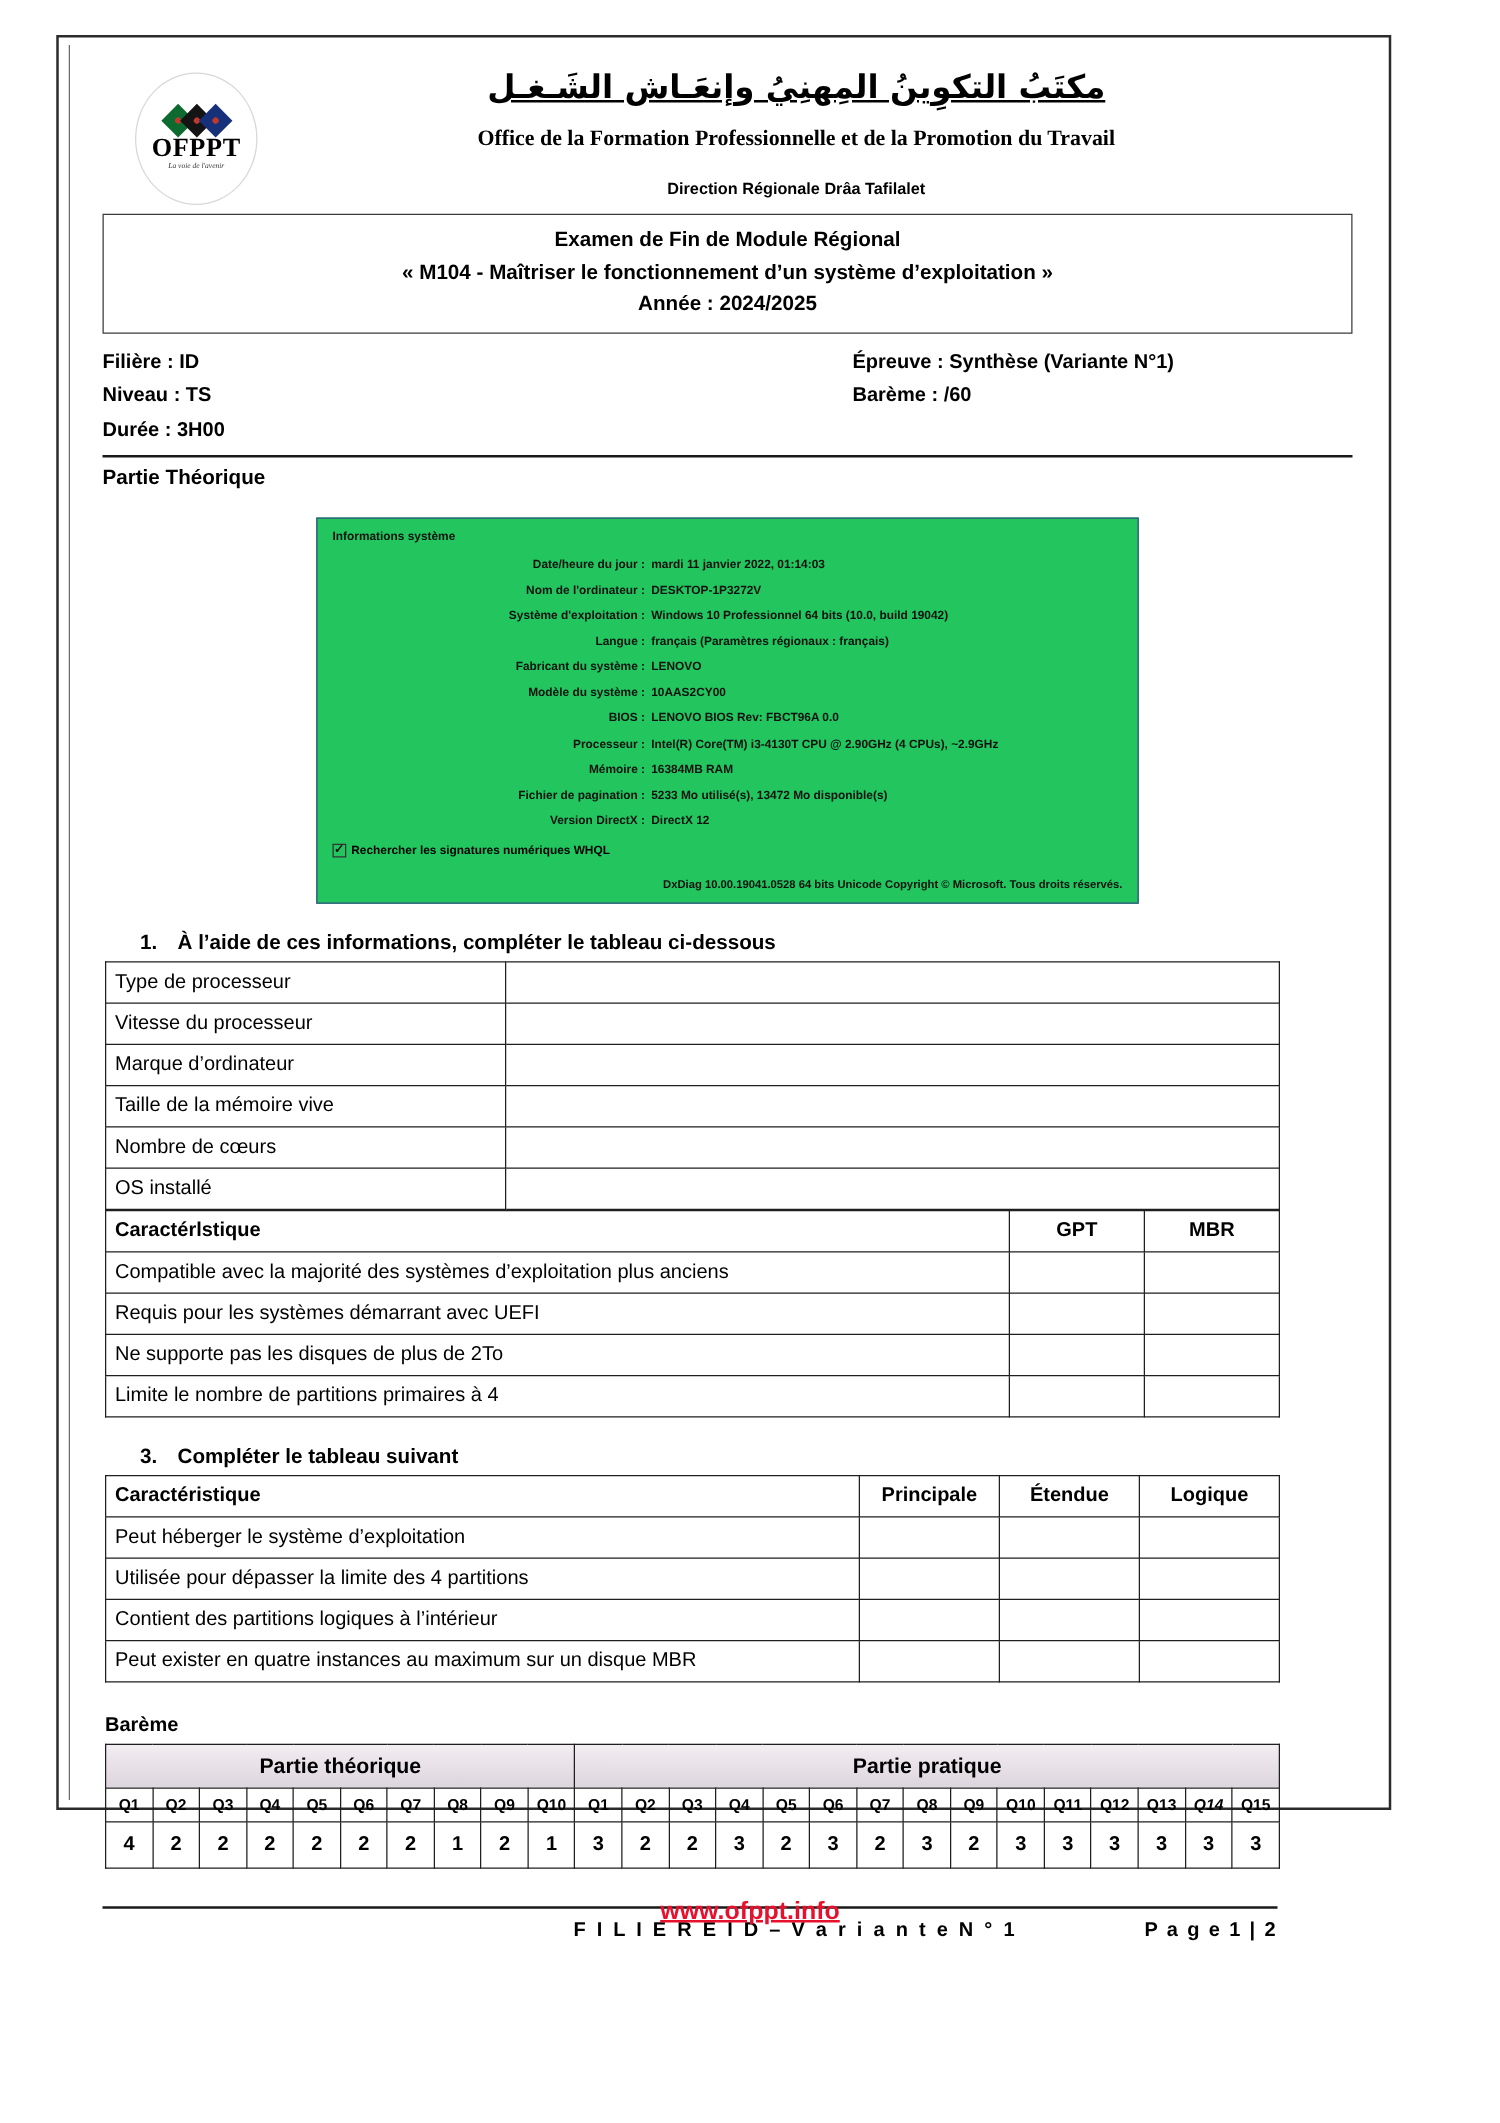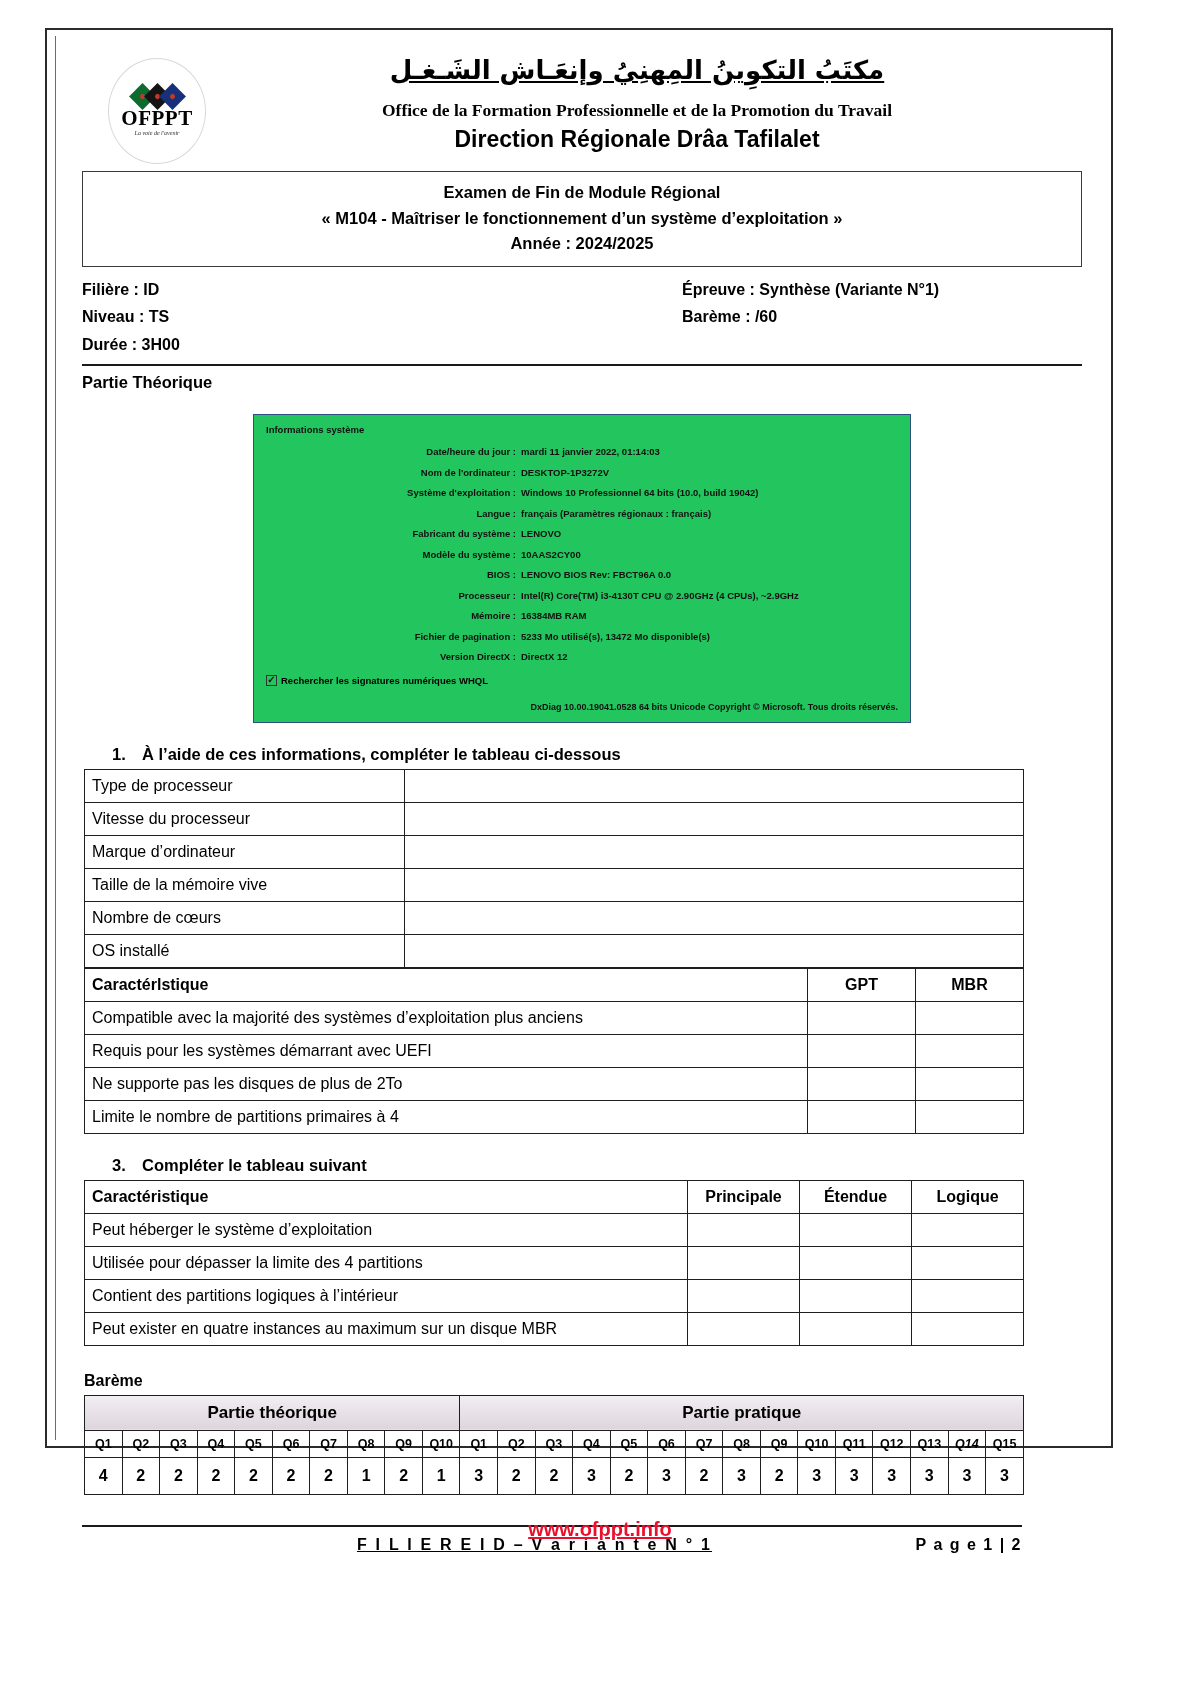--- a/index.html
+++ b/index.html
@@ -41,21 +41,21 @@
   .dia.k{background:#141414;}
   .dia.b{background:#16317a;}
   .logo-name{font-family:"Liberation Serif",serif;font-weight:bold;font-size:21px;letter-spacing:.5px;line-height:1;}
   .logo-tag{font-family:"Liberation Serif",serif;font-size:6px;font-style:italic;color:#333;margin-top:1px;}
   .head-text{flex:1;text-align:center;padding-right:40px;}
   .ar{
     font-family:"DejaVu Sans",sans-serif;direction:rtl;
     font-size:26px;font-weight:bold;line-height:1.25;margin-bottom:13px;text-decoration:underline;
   }
   .org{font-family:"Liberation Serif",serif;font-weight:bold;font-size:17.5px;line-height:1.2;}
-  .dir{font-weight:bold;font-size:23px;margin-top:5px;line-height:1.2;}
+  .dir{font-weight:bold;font-size:13px;margin-top:22px;line-height:1.2;}
 
   
   .title-box{
     margin-top:7px;border:1.5px solid #3a3a3a;
     padding:8px 6px 9px;text-align:center;
   }
   .title-box div{font-weight:bold;font-size:16.5px;line-height:1.55;}
 
   
   .info{margin-top:9px;font-weight:bold;font-size:16px;}
@@ -114,21 +114,21 @@
   table.bar td.qh{font-size:12.5px;}
   table.bar td.val{font-size:16px;padding:5px 0;height:26px;}
 
   
   .foot-rule{border-bottom:2.5px solid #1a1a1a;margin-top:30px;width:940px;}
   .foot{
     display:flex;justify-content:space-between;align-items:center;
     width:940px;margin-top:9px;
     font-weight:bold;font-size:16px;letter-spacing:2.2px;
   }
-  .foot .mid{flex:1;text-align:left;padding-left:60px;text-decoration:underline;}
+  .foot .mid{flex:1;text-align:center;padding-left:60px;}
   .foot .right{letter-spacing:1.5px;}
   .foot .ghost{color:#efefef;font-size:13px;letter-spacing:1px;width:215px;}
   .link{
     position:absolute;left:0;right:0;top:1518px;text-align:center;
     color:#e8112d;font-size:20px;font-weight:bold;text-decoration:underline;
   }
 </style>
 </head>
 <body>
 

